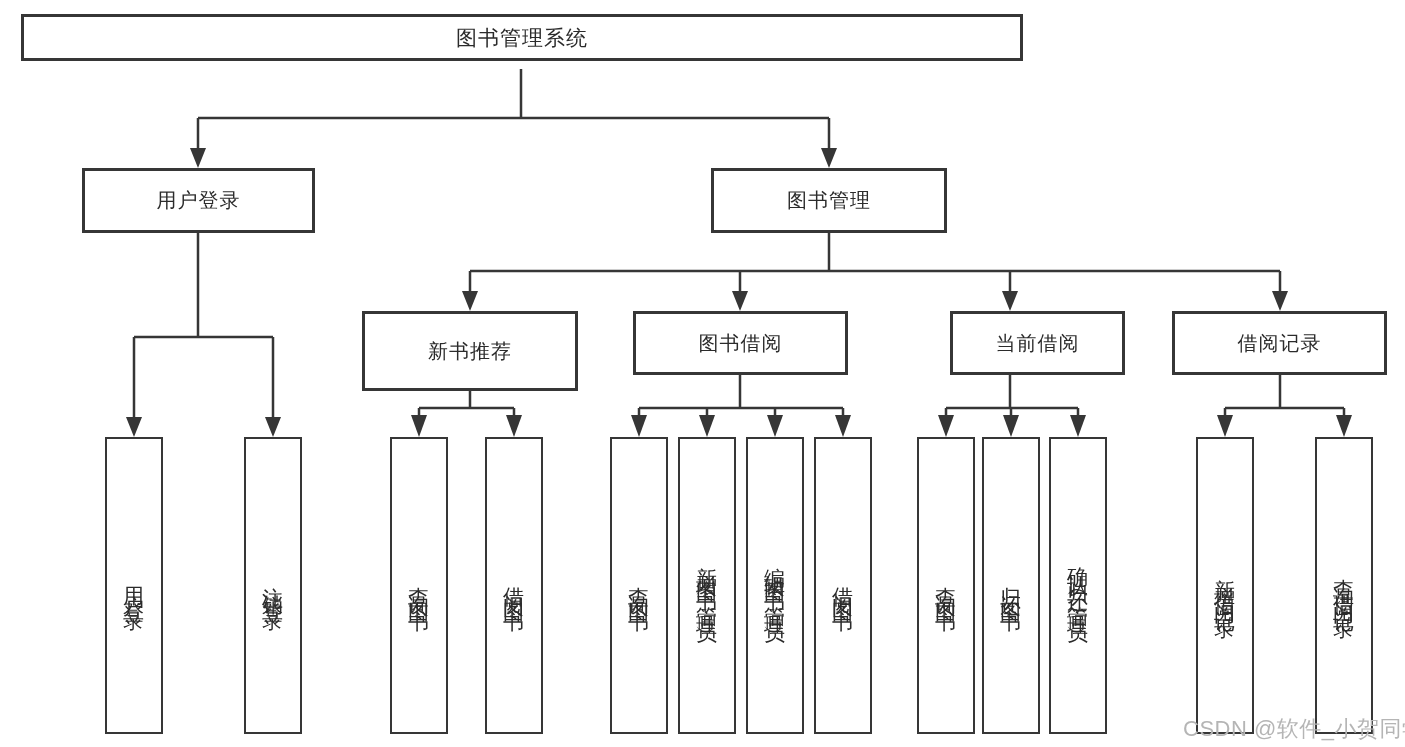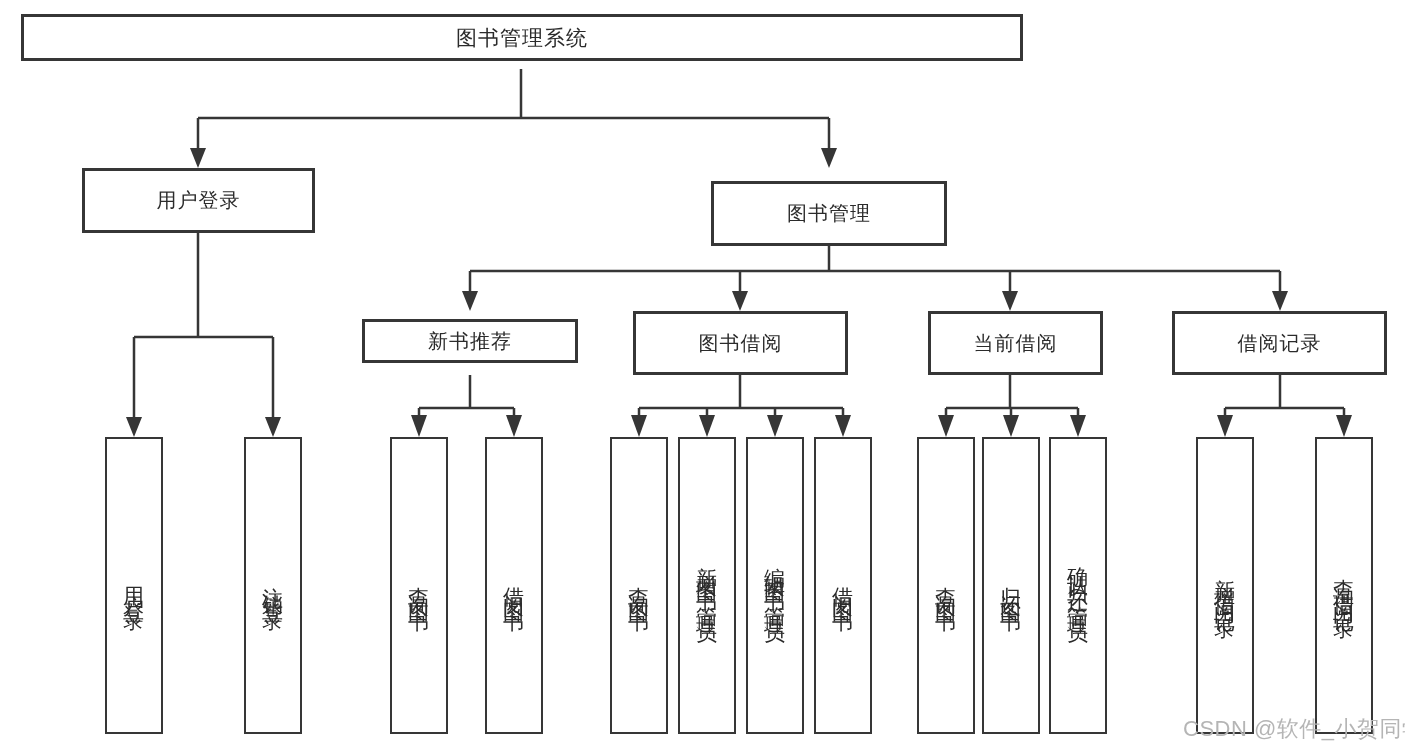--- a/index.html
+++ b/index.html
@@ -77,31 +77,31 @@
     </g>
   </svg>
 
   <div class="node h-node root-node" style="left:21px;top:14px;width:1002px;height:47px;">
     <span>图书管理系统</span>
   </div>
 
   <div class="node h-node" style="left:82px;top:168px;width:233px;height:65px;">
     <span>用户登录</span>
   </div>
-  <div class="node h-node" style="left:711px;top:168px;width:236px;height:65px;margin-top:13px;">
+  <div class="node h-node" style="left:711px;top:168px;width:236px;height:65px;">
     <span>图书管理</span>
   </div>
 
-  <div class="node h-node" style="left:362px;top:319px;width:216px;height:44px;">
+  <div class="node h-node" style="left:362px;top:311px;width:216px;height:80px;">
     <span>新书推荐</span>
   </div>
   <div class="node h-node" style="left:633px;top:311px;width:215px;height:64px;">
     <span>图书借阅</span>
   </div>
-  <div class="node h-node" style="left:928px;top:311px;width:175px;height:64px;">
+  <div class="node h-node" style="left:950px;top:311px;width:175px;height:64px;">
     <span>当前借阅</span>
   </div>
   <div class="node h-node" style="left:1172px;top:311px;width:215px;height:64px;">
     <span>借阅记录</span>
   </div>
 
   <div class="node v-node" style="left:105px;top:437px;width:58px;height:297px;">
     <span class="vtext">用户登录</span>
   </div>
   <div class="node v-node" style="left:244px;top:437px;width:58px;height:297px;">

